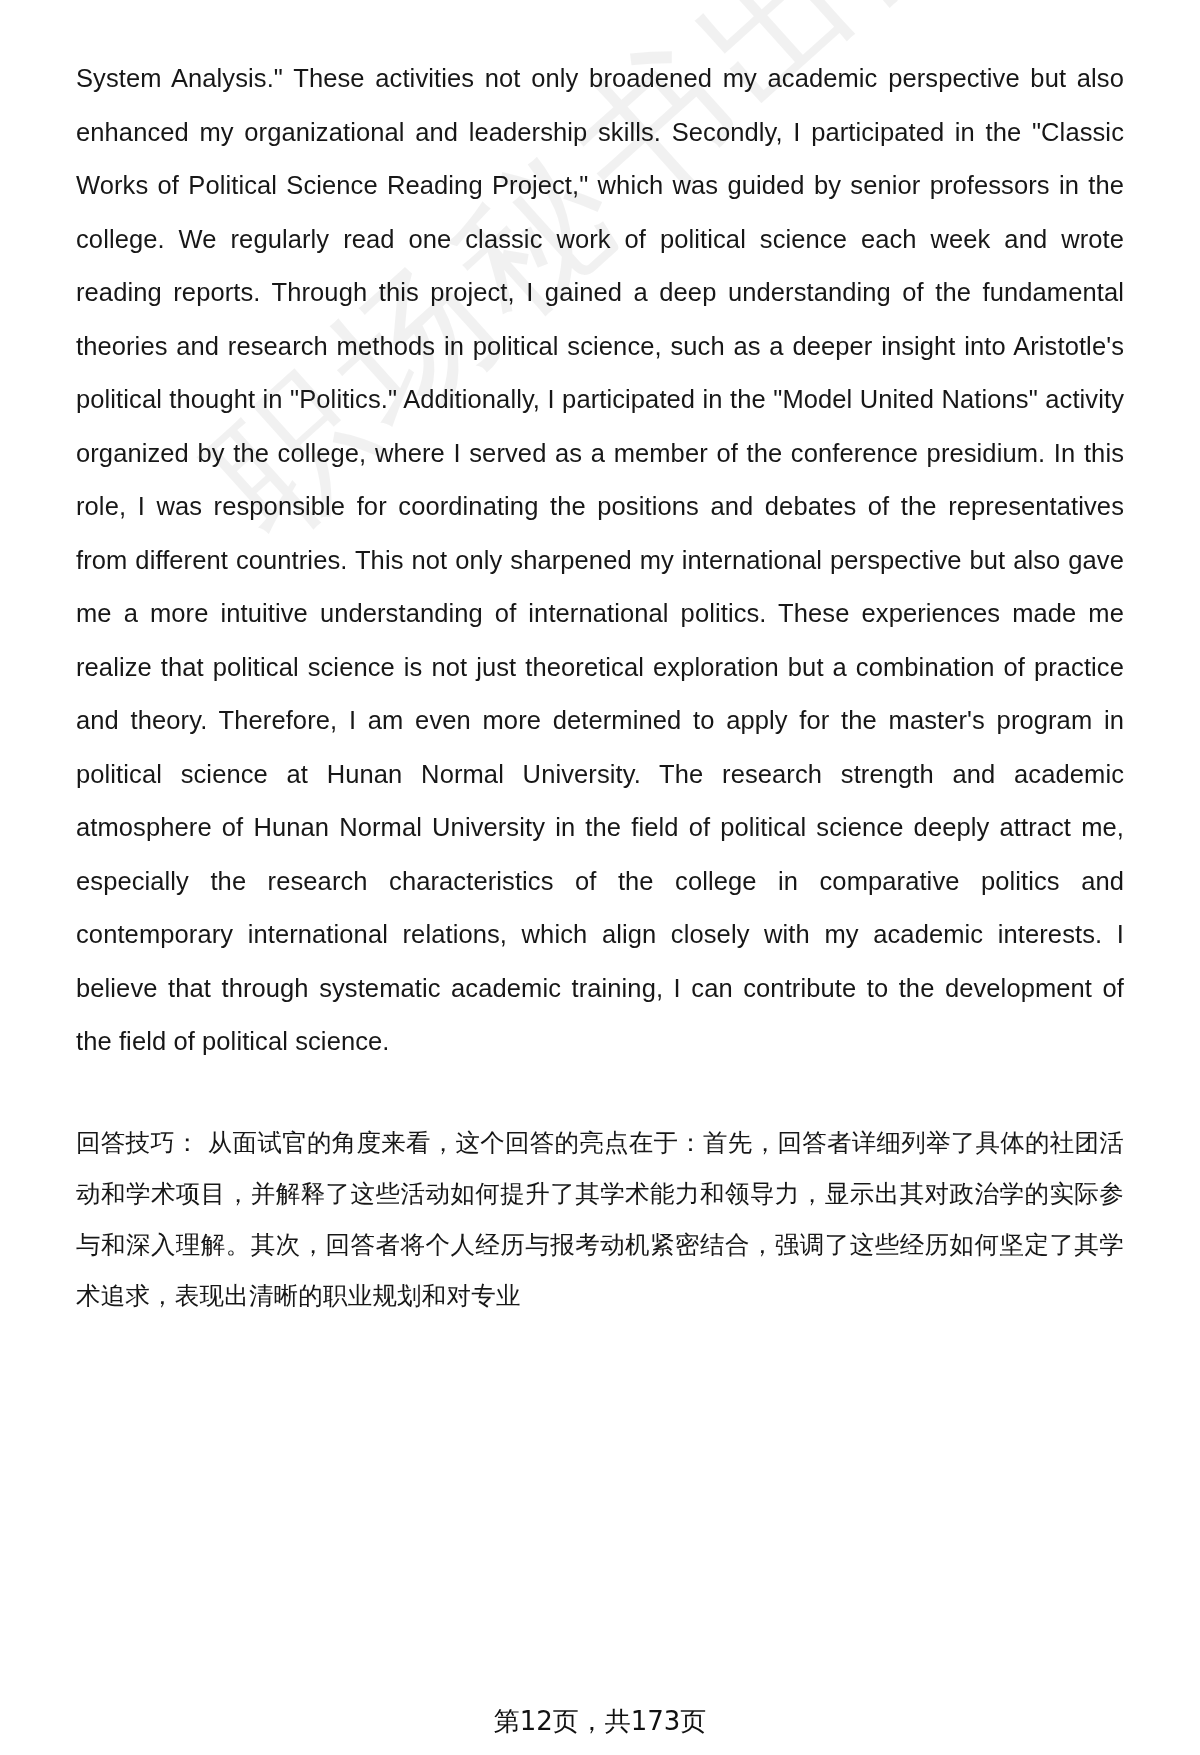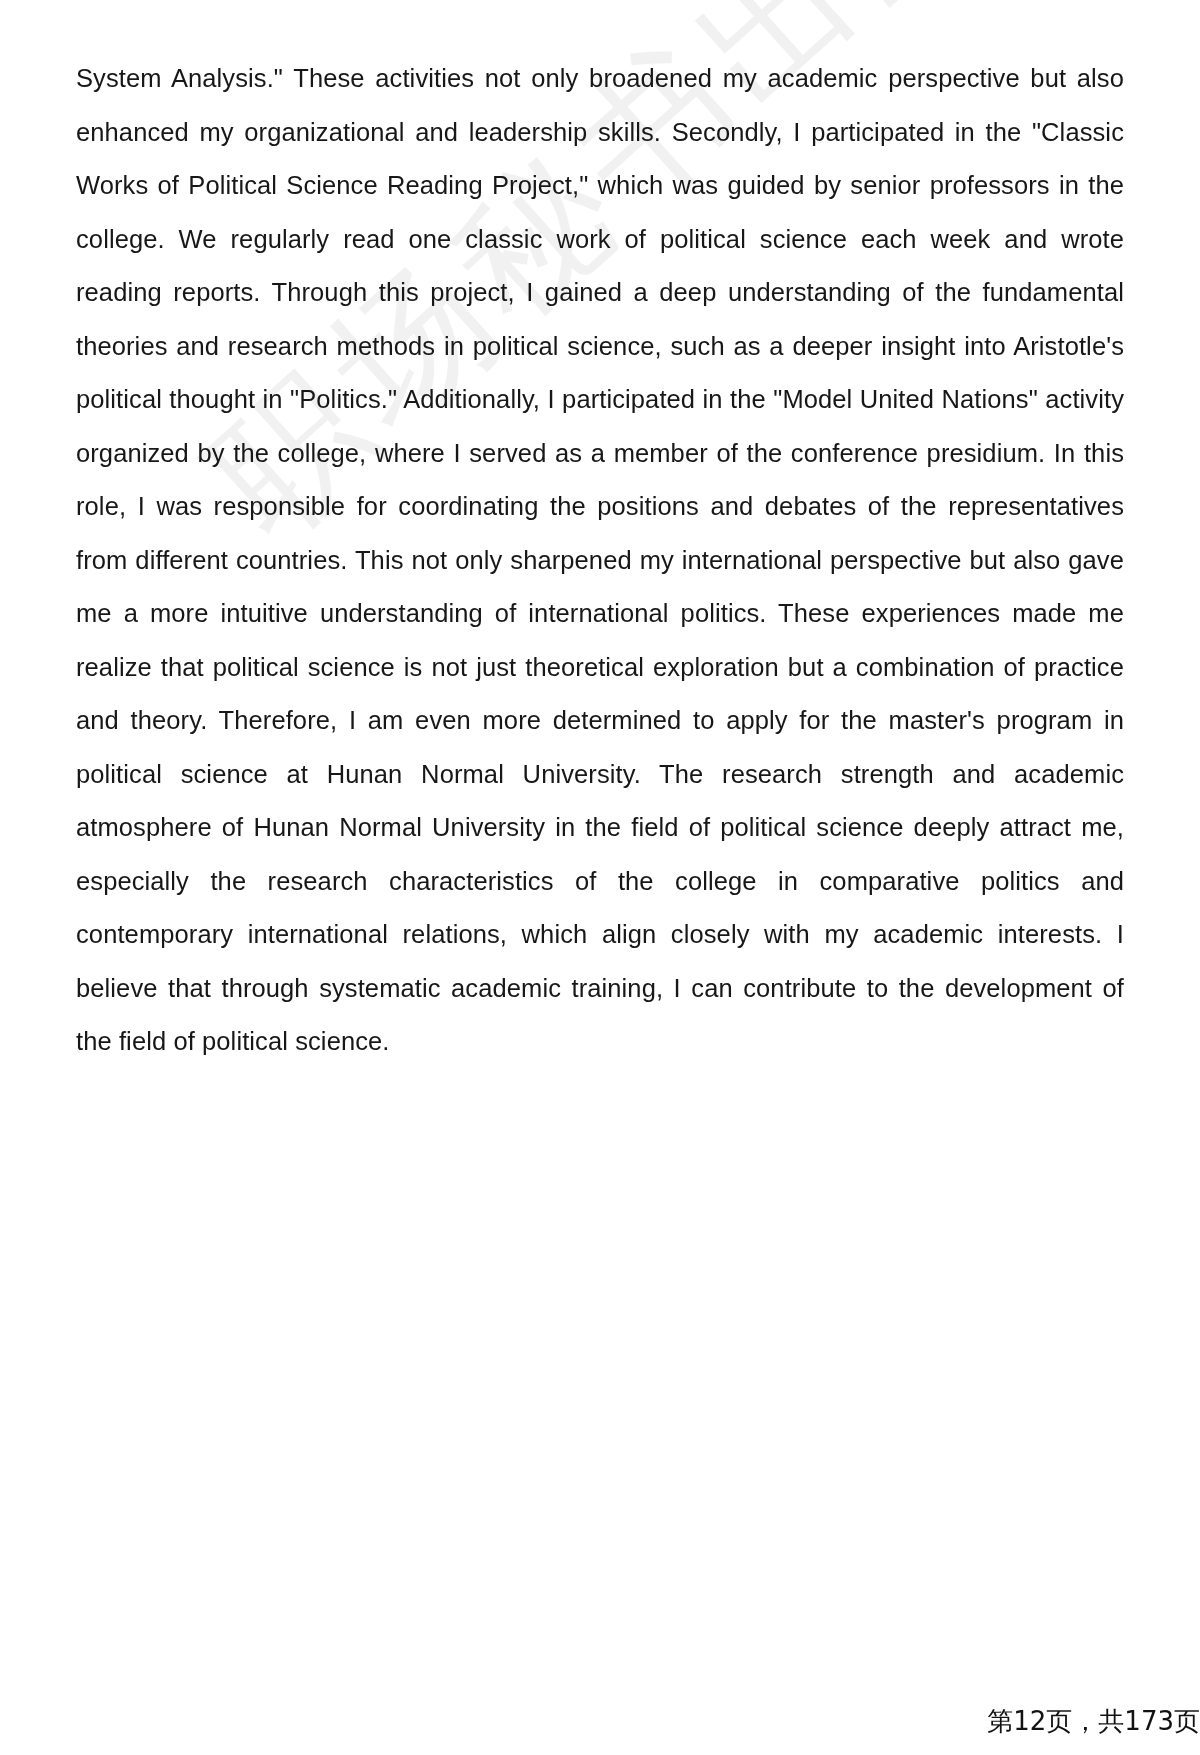--- a/index.html
+++ b/index.html
@@ -65,35 +65,36 @@
     color: #171717;
     margin: 48px 0 0 0;
     font-family: "DejaVu Sans", "Liberation Sans", sans-serif;
     letter-spacing: 0.2px;
   }
   .footer {
     position: absolute;
     left: 0;
     bottom: 16px;
     width: 1200px;
-    text-align: right;
+    text-align: center;
     font-size: 26px;
     color: #111111;
     font-family: "DejaVu Sans", "Liberation Sans", sans-serif;
     z-index: 2;
   }
 </style>
 </head>
 <body>
 
 <div class="page">
 
   <div class="watermark">
     <span>职场秘书出品</span>
   </div>
 
   <div class="content">
     <p class="body-en">System Analysis." These activities not only broadened my academic perspective but also enhanced my organizational and leadership skills. Secondly, I participated in the "Classic Works of Political Science Reading Project," which was guided by senior professors in the college. We regularly read one classic work of political science each week and wrote reading reports. Through this project, I gained a deep understanding of the fundamental theories and research methods in political science, such as a deeper insight into Aristotle's political thought in "Politics." Additionally, I participated in the "Model United Nations" activity organized by the college, where I served as a member of the conference presidium. In this role, I was responsible for coordinating the positions and debates of the representatives from different countries. This not only sharpened my international perspective but also gave me a more intuitive understanding of international politics. These experiences made me realize that political science is not just theoretical exploration but a combination of practice and theory. Therefore, I am even more determined to apply for the master's program in political science at Hunan Normal University. The research strength and academic atmosphere of Hunan Normal University in the field of political science deeply attract me, especially the research characteristics of the college in comparative politics and contemporary international relations, which align closely with my academic interests. I believe that through systematic academic training, I can contribute to the development of the field of political science.</p>
 
+    <p class="body-cn">回答技巧： 从面试官的角度来看，这个回答的亮点在于：首先，回答者详细列举了具体的社团活动和学术项目，并解释了这些活动如何提升了其学术能力和领导力，显示出其对政治学的实际参与和深入理解。其次，回答者将个人经历与报考动机紧密结合，强调了这些经历如何坚定了其学术追求，表现出清晰的职业规划和对专业</p>
   </div>
 
   <div class="footer">第12页，共173页</div>
 </div>
 
 </body></html>

